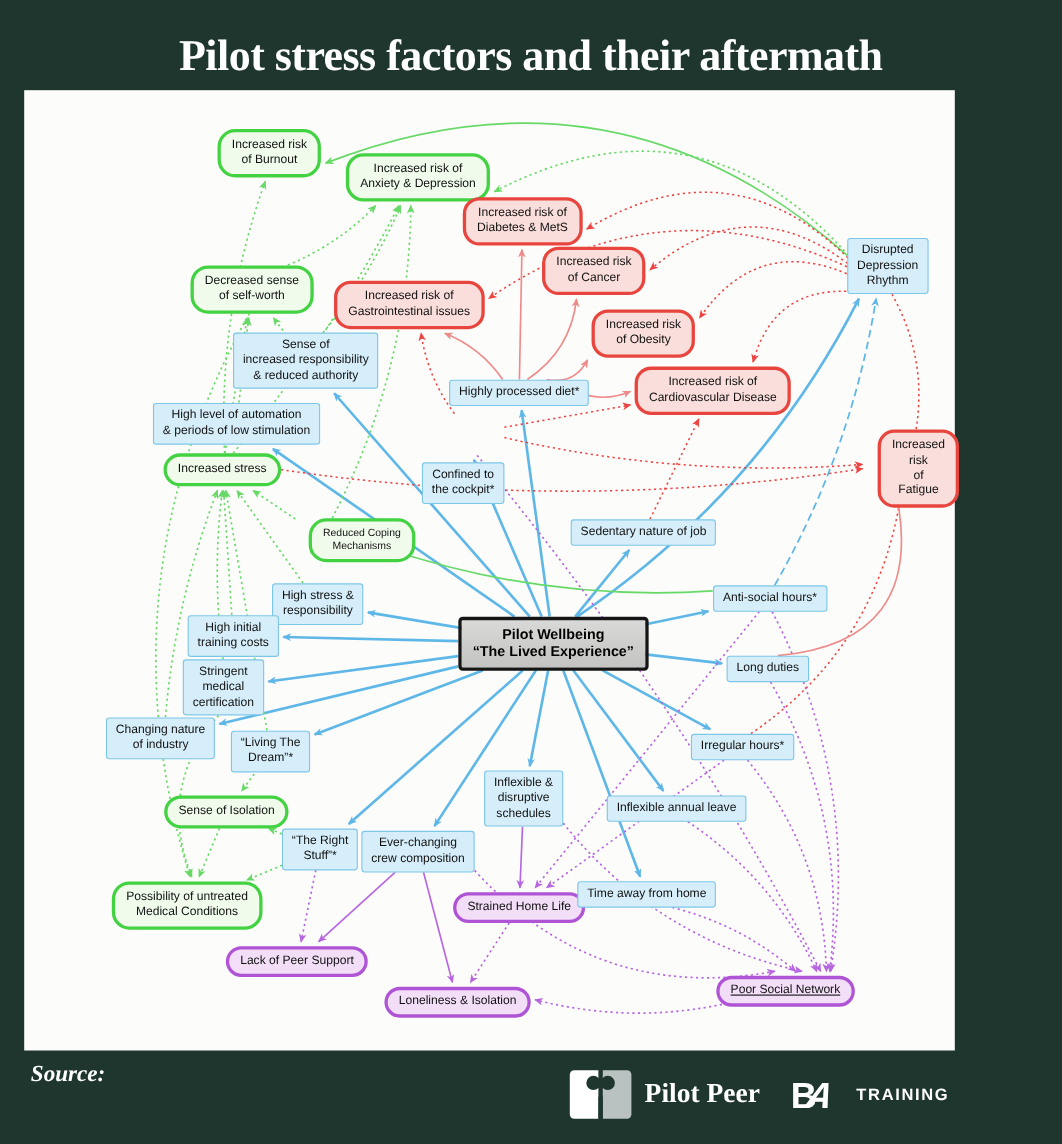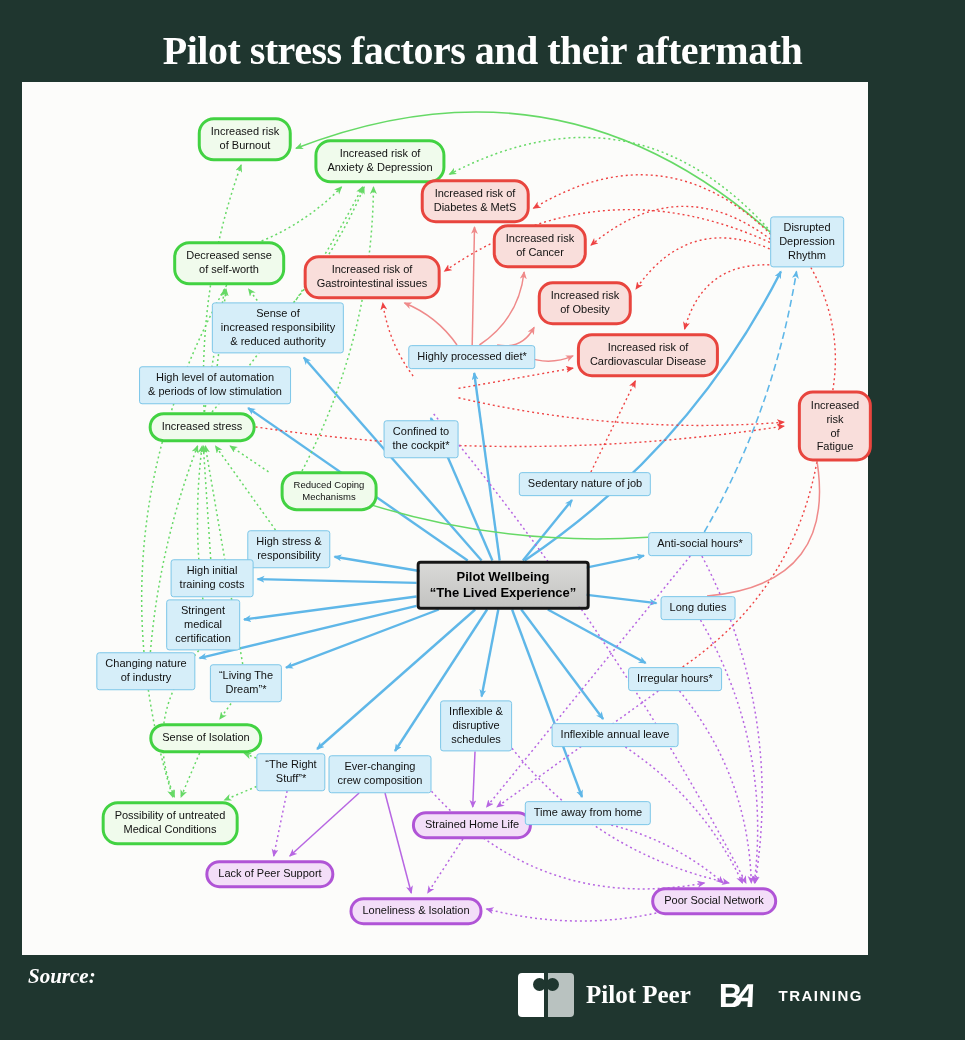--- a/index.html
+++ b/index.html
@@ -220,21 +220,21 @@
         <div class="node factor" style="left: 269px; top: 690px;">“The Right
 Stuff”*</div>
         <div class="node factor" style="left: 358px; top: 692px;">Ever-changing
 crew composition</div>
         <div class="node purple" style="left: 450px; top: 743px;">Strained Home Life</div>
         <div class="node factor" style="left: 566px; top: 731px;">Time away from home</div>
         <div class="node green" style="left: 148px; top: 741px;">Possibility of untreated
 Medical Conditions</div>
         <div class="node purple" style="left: 248px; top: 792px;">Lack of Peer Support</div>
         <div class="node purple" style="left: 394px; top: 829px;">Loneliness &amp; Isolation</div>
-        <div class="node purple" style="left: 692px; top: 819px;">Poor Social Network</div>
+        <div class="node purple" style="left: 692px; top: 819px; text-decoration: underline;">Poor Social Network</div>
       </div>
   </main>
 
   <footer>
     <div class="source">
       <div>Source:</div>
     </div>
     <div class="logos">
       <div class="pilotpeer">
         <span class="pp-icon">

